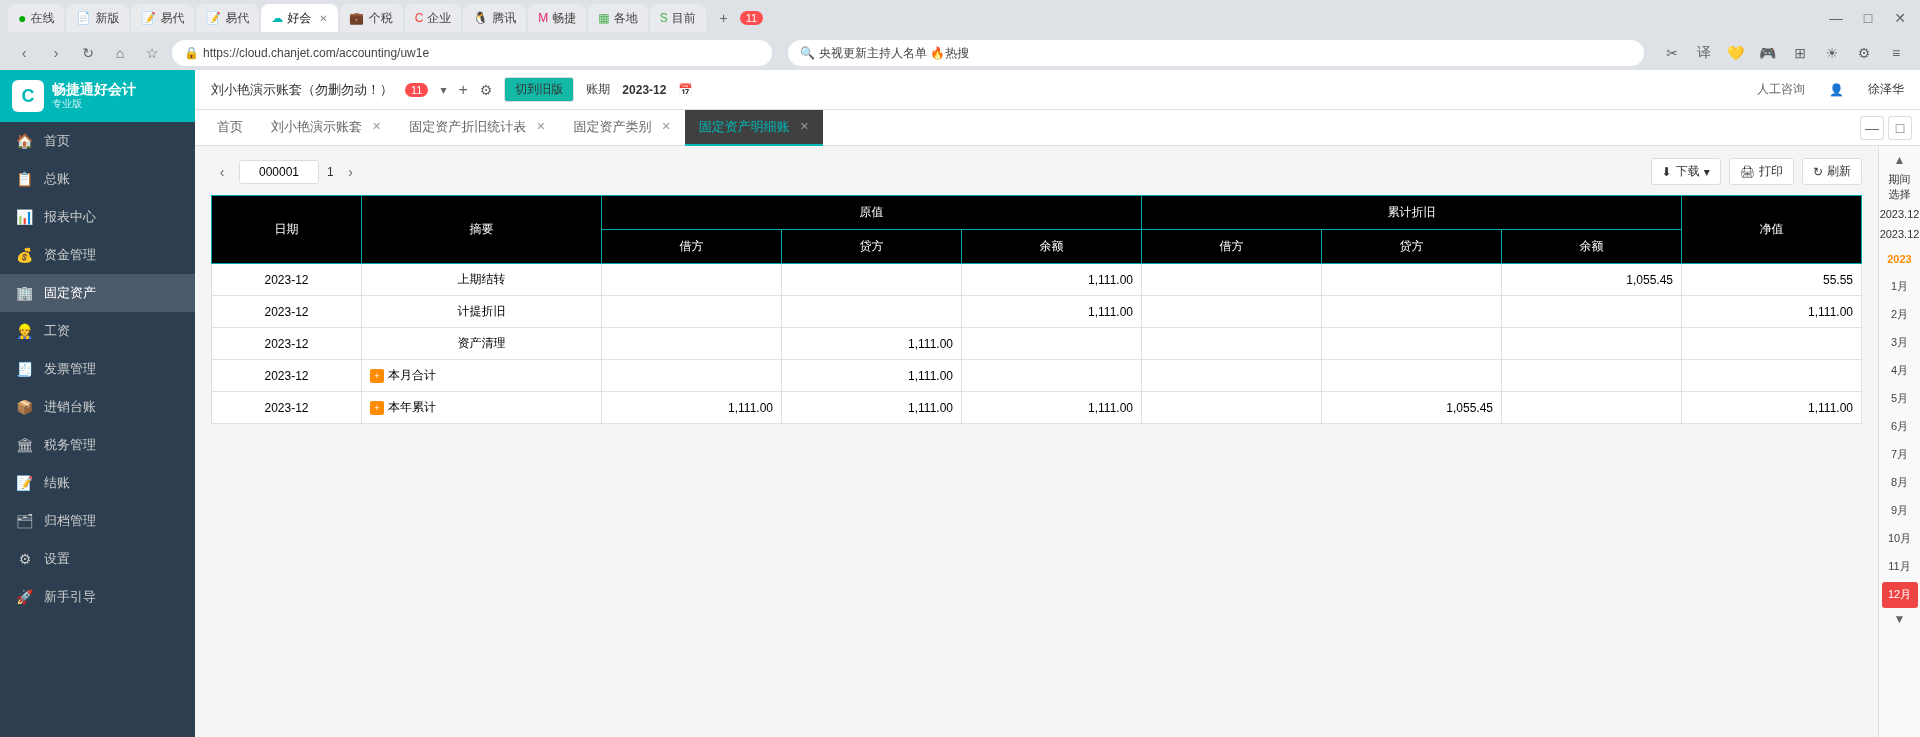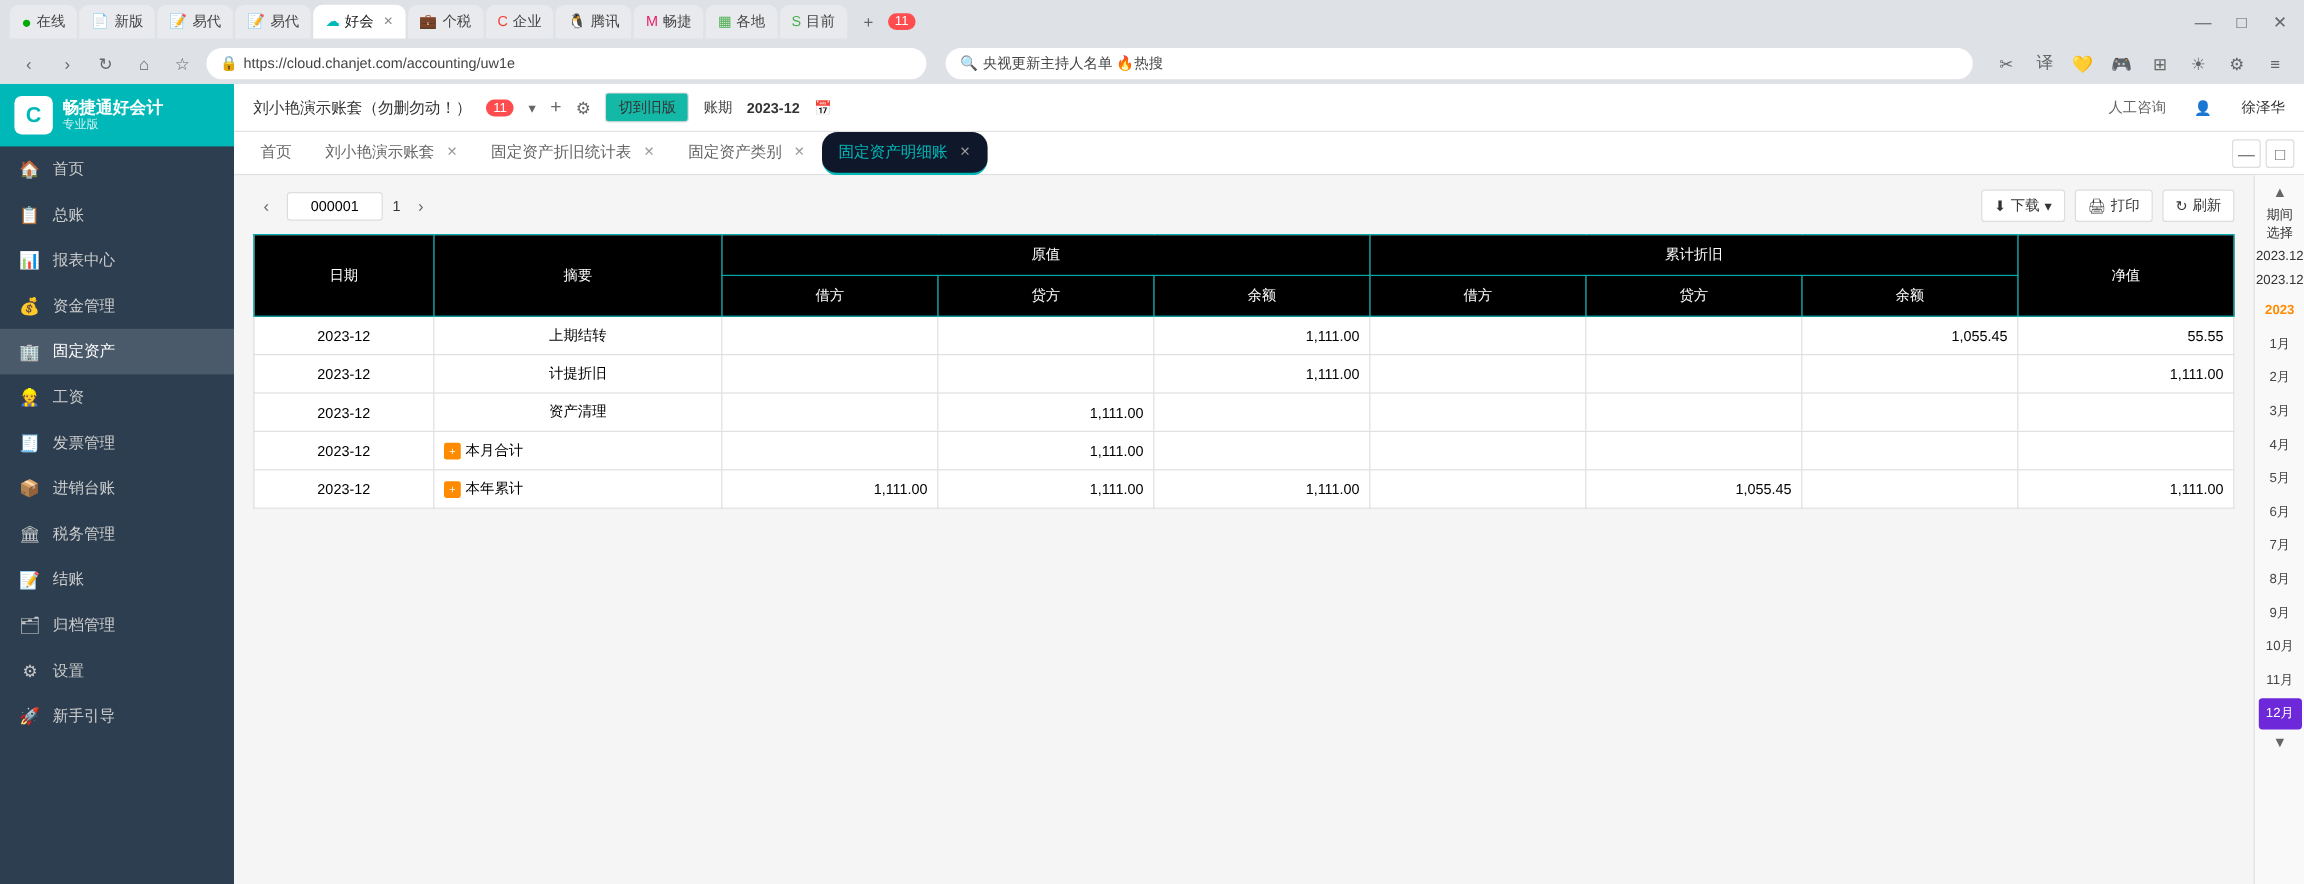--- a/index.html
+++ b/index.html
@@ -35,21 +35,21 @@
 
     
     .app-header { background: #fff; border-bottom: 1px solid #e0e0e0; display: flex; align-items: center; padding: 0 16px; height: 40px; gap: 12px; }
     .header-badge { background: #ff4d4f; color: #fff; border-radius: 10px; padding: 1px 6px; font-size: 11px; }
     .header-btn { border: 1px solid #ddd; border-radius: 3px; padding: 3px 10px; font-size: 12px; cursor: pointer; color: #333; background: #14b8a6; }
     .header-right { margin-left: auto; display: flex; align-items: center; gap: 24px; font-size: 12px; color: #666; }
 
     
     .content-tabs { background: #fff; border-bottom: 1px solid #e0e0e0; display: flex; align-items: center; padding: 0 8px; height: 36px; }
     .content-tab { display: flex; align-items: center; padding: 0 14px; height: 36px; font-size: 13px; color: #666; cursor: pointer; border-bottom: 2px solid transparent; white-space: nowrap; gap: 6px; }
-    .content-tab.active { color: #00b8b8; border-bottom: 2px solid #00b8b8; background: #0f172a; border-radius: 13px; }
+    .content-tab.active { color: #00b8b8; border-bottom: 2px solid #00b8b8; background: #404040; }
     .tab-close-icon { margin-left: 4px; color: #999; font-size: 11px; cursor: pointer; }
     .tab-spacer { flex: 1; }
     .tab-action-btn { width: 24px; height: 24px; display: flex; align-items: center; justify-content: center; color: #666; cursor: pointer; font-size: 14px; border: 1px solid #ddd; border-radius: 3px; margin-left: 4px; }
 
     
     .content-area { flex: 1; display: flex; overflow: hidden; }
     .content-main { flex: 1; overflow: auto; padding: 12px 16px; }
 
     
     .content-toolbar { display: flex; align-items: center; gap: 12px; margin-bottom: 10px; }
@@ -64,21 +64,21 @@
     .data-table th { background: #000000; color: #fff; padding: 8px 6px; text-align: center; border: 1px solid #00aaaa; font-weight: normal; }
     .data-table td { padding: 7px 8px; border: 1px solid #e0e0e0; background: #fff; text-align: right; }
     .data-table td.text-left { text-align: center; }
     .data-table td.text-center { text-align: center; }
     .row-label { display: flex; align-items: center; gap: 4px; }
     .row-icon { width: 14px; height: 14px; background: #ff8c00; border-radius: 2px; display: inline-flex; align-items: center; justify-content: center; color: #fff; font-size: 9px; flex-shrink: 0; }
 
     
     .right-panel { width: 42px; background: #f9f9f9; border-left: 1px solid #e0e0e0; display: flex; flex-direction: column; align-items: center; padding-top: 4px; overflow-y: auto; }
     .period-item { width: 36px; height: 26px; display: flex; align-items: center; justify-content: center; font-size: 11px; color: #444; cursor: pointer; margin: 1px 0; }
-    .period-item.active { background: #6d28d9; color: #fff; border-radius: 3px; }
+    .period-item.active { background: #ef4444; color: #fff; border-radius: 3px; }
     .period-date { font-size: 11px; color: #333; padding: 3px 4px; text-align: center; line-height: 1.3; }
 
     .scroll-btn { width: 36px; height: 20px; display: flex; align-items: center; justify-content: center; cursor: pointer; color: #666; font-size: 12px; }
   </style>
 </head>
 <body>
 
 <div class="browser-chrome">
   <div class="tab-bar">
     <div class="browser-tab">

